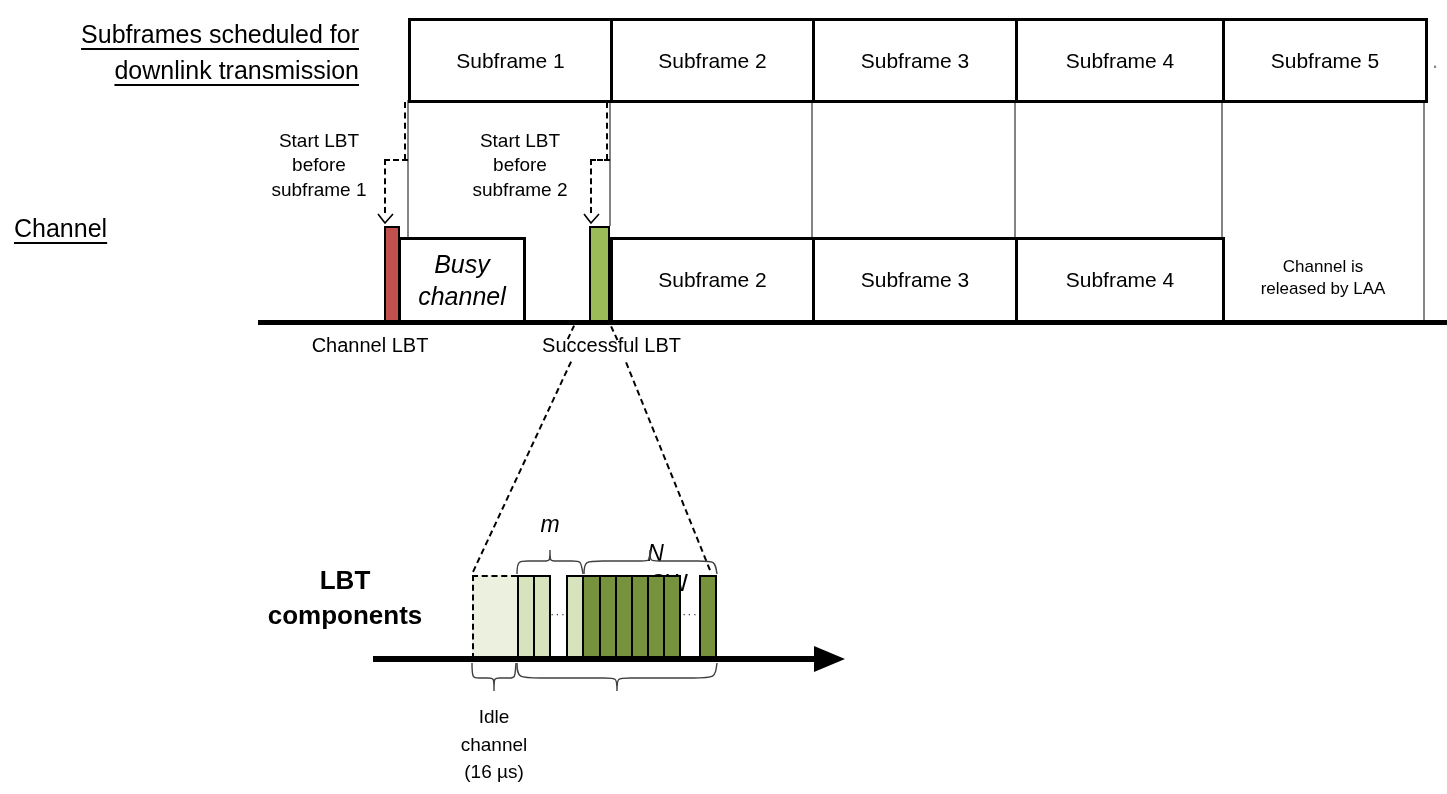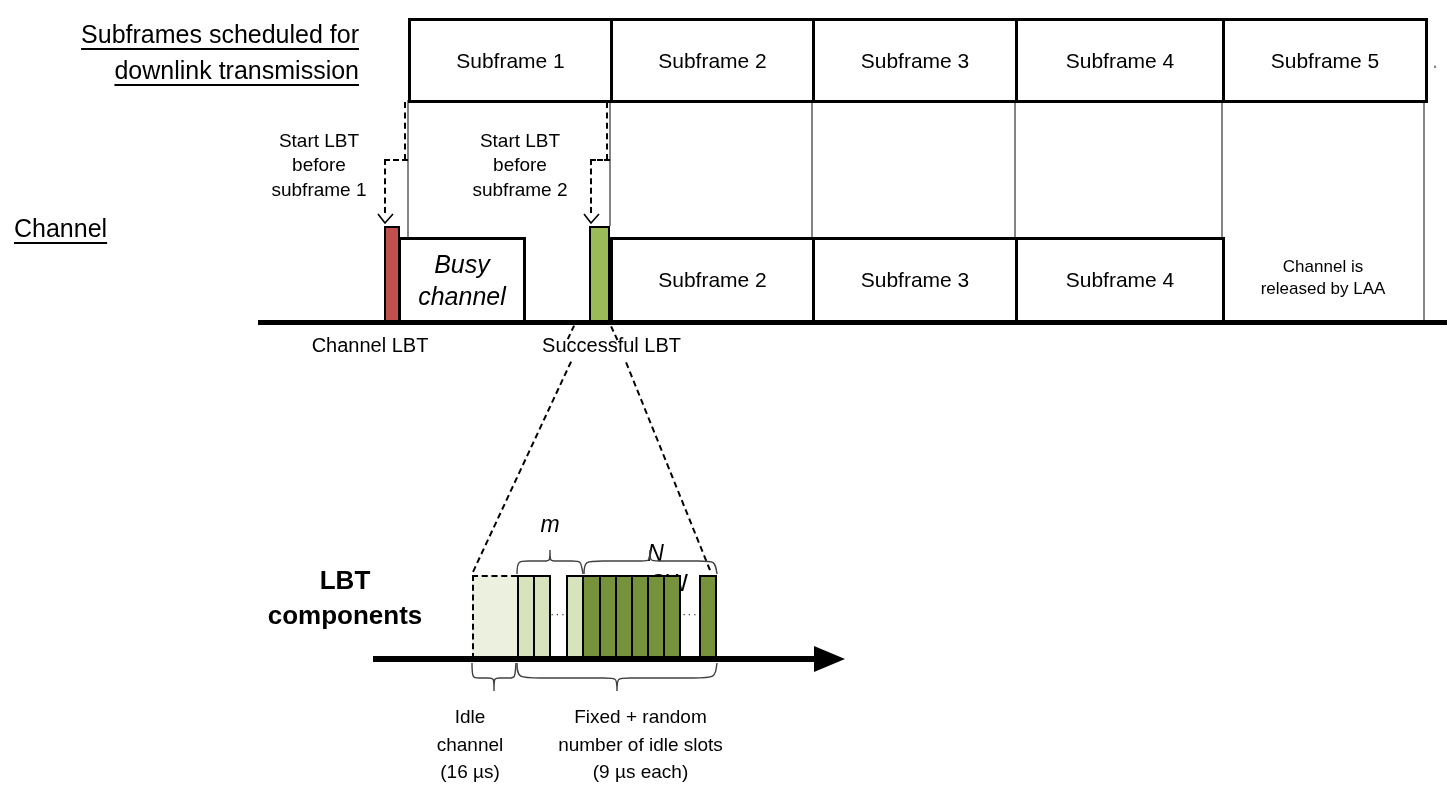--- a/index.html
+++ b/index.html
@@ -151,20 +151,17 @@
   <div class="timeline" style="left:373px;top:656px;width:445px;height:6px;"></div>
   <div class="abs" style="left:814px;top:646px;width:0;height:0;border-left:31px solid #000;border-top:13px solid transparent;border-bottom:13px solid transparent;"></div>
 
   <svg class="brace" style="left:471px;top:662px;" width="46" height="31">
     <path d="M1,1 C1,16 2,16 8,16 L17,16 C23,16 23,16 23,29 C23,16 23,16 29,16 L38,16 C44,16 44,16 45,1"></path>
     </svg>
   <svg class="brace" style="left:516px;top:662px;" width="202" height="31">
     <path d="M1,1 C1,16 3,16 25,16 L88,16 C101,16 101,16 101,29 C101,16 101,16 114,16 L177,16 C199,16 199,16 201,1"></path>
     </svg>
 
-  <div class="lbl" style="left:410px;top:703px;width:120px;font-size:19px;line-height:1.45;text-align:center;">Idle
+  <div class="lbl" style="left:434px;top:703px;width:120px;font-size:19px;line-height:1.45;text-align:center;">Idle
 channel
 (16 µs)</div>
-  <div class="lbl" style="left:518px;top:703px;width:245px;font-size:19px;line-height:1.45;">Fixed + random
-number of idle slots
-(9 µs each)</div>
 
 </div>
 
 </body></html>

